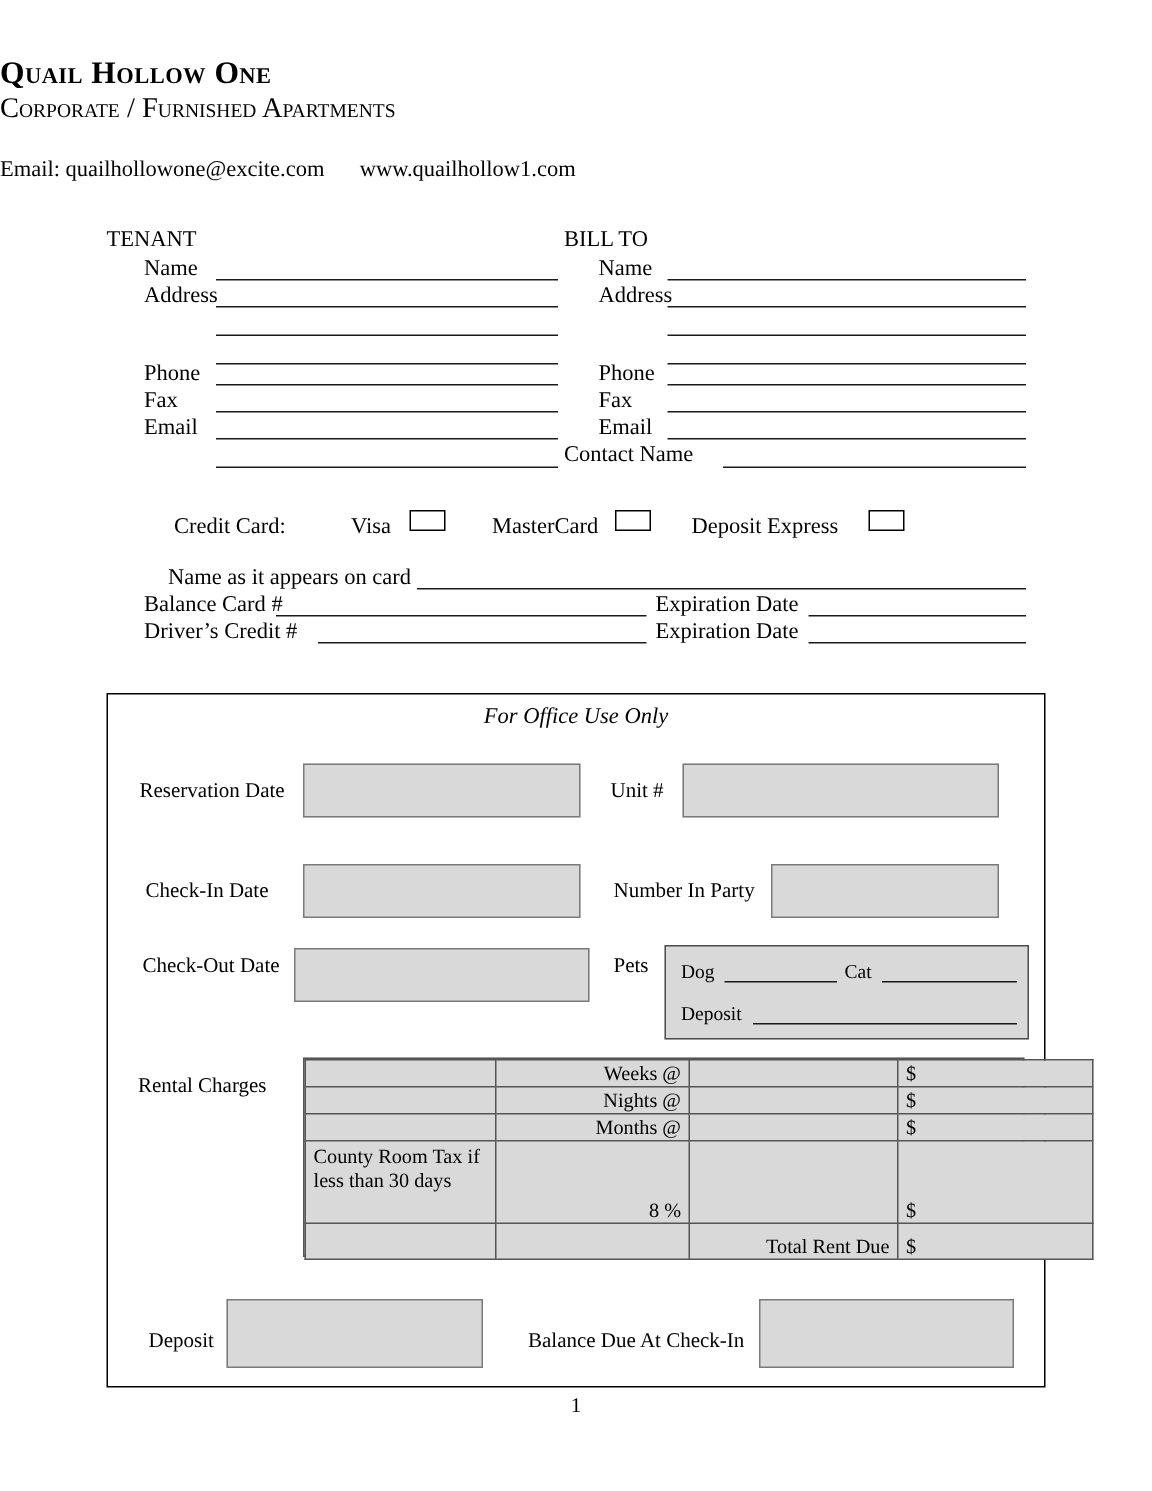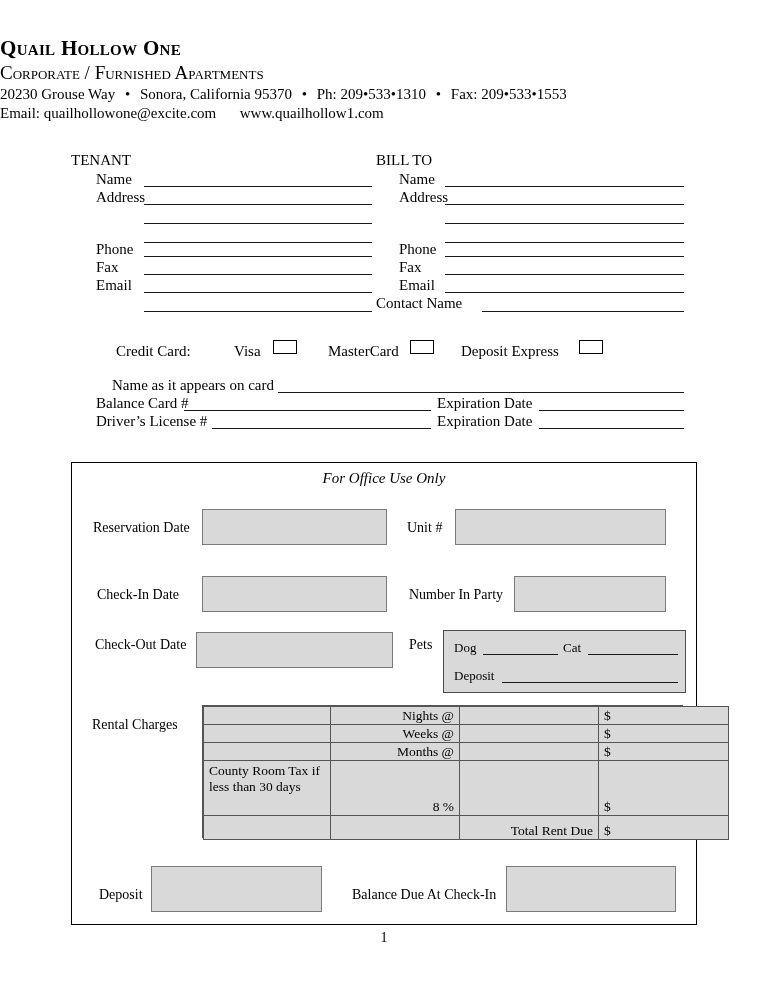--- a/index.html
+++ b/index.html
@@ -127,29 +127,20 @@
   }
 </style>
 </head>
 <body>
 
 <div class="page">
 
   <div class="hdr-title">Quail Hollow One</div>
   <div class="hdr-sub">Corporate / Furnished Apartments</div>
 
-  <div class="hdr-line1">
-    <span>20230 Grouse Way</span>
-    <span class="sep">•</span>
-    <span>Sonora, California 95370</span>
-    <span class="sep">•</span>
-    <span>Ph: 209•533•1310</span>
-    <span class="sep">•</span>
-    <span>Fax: 209•533•1553</span>
-  </div>
 
   <div class="hdr-line2">
     <span>Email: quailhollowone@excite.com</span>
     <span class="gap"></span>
     <span>www.quailhollow1.com</span>
   </div>
 
   <div class="party-head" style="left:71px; top:152px;">TENANT</div>
 
   <div class="fld-label" style="left:96px; top:171px;">Name</div>
@@ -204,21 +195,21 @@
   <div class="cbox" style="left:579px; top:340px;"></div>
 
   <div class="cc-label" style="left:112px; top:377px;">Name as it appears on card</div>
   <div class="rule" style="left:278px; top:392px; width:406px;"></div>
 
   <div class="cc-label" style="left:96px; top:395px;">Balance Card #</div>
   <div class="rule" style="left:184px; top:410px; width:247px;"></div>
   <div class="cc-label" style="left:437px; top:395px;">Expiration Date</div>
   <div class="rule" style="left:539px; top:410px; width:145px;"></div>
 
-  <div class="cc-label" style="left:96px; top:413px;">Driver’s License #</div>
+  <div class="cc-label" style="left:96px; top:413px;">Driver’s Credit #</div>
   <div class="rule" style="left:212px; top:428px; width:219px;"></div>
   <div class="cc-label" style="left:437px; top:413px;">Expiration Date</div>
   <div class="rule" style="left:539px; top:428px; width:145px;"></div>
 
   <div class="office-box"></div>
   <div class="office-title">For Office Use Only</div>
 
   <div class="ob-label" style="left:93px; top:520px;">Reservation Date</div>
   <div class="gfield" style="left:202px; top:509px; width:185px; height:36px;"></div>
 
@@ -243,27 +234,27 @@
   <div class="pets-row" style="left:454px; top:668px;">Deposit</div>
   <div class="pets-rule" style="left:502px; top:682px; width:176px;"></div>
 
   <div class="ob-label" style="left:92px; top:717px;">Rental Charges</div>
 
   <div class="rc-wrap">
     <table class="rc">
       <tbody>
         <tr class="r-h">
           <td class="c1"></td>
+          <td class="c2">Weeks  @</td>
+          <td class="c3"></td>
+          <td class="c4">$</td>
+        </tr>
+        <tr class="r-h">
+          <td class="c1"></td>
           <td class="c2">Nights  @</td>
-          <td class="c3"></td>
-          <td class="c4">$</td>
-        </tr>
-        <tr class="r-h">
-          <td class="c1"></td>
-          <td class="c2">Weeks  @</td>
           <td class="c3"></td>
           <td class="c4">$</td>
         </tr>
         <tr class="r-h">
           <td class="c1"></td>
           <td class="c2">Months @</td>
           <td class="c3"></td>
           <td class="c4">$</td>
         </tr>
         <tr class="r-tax">

